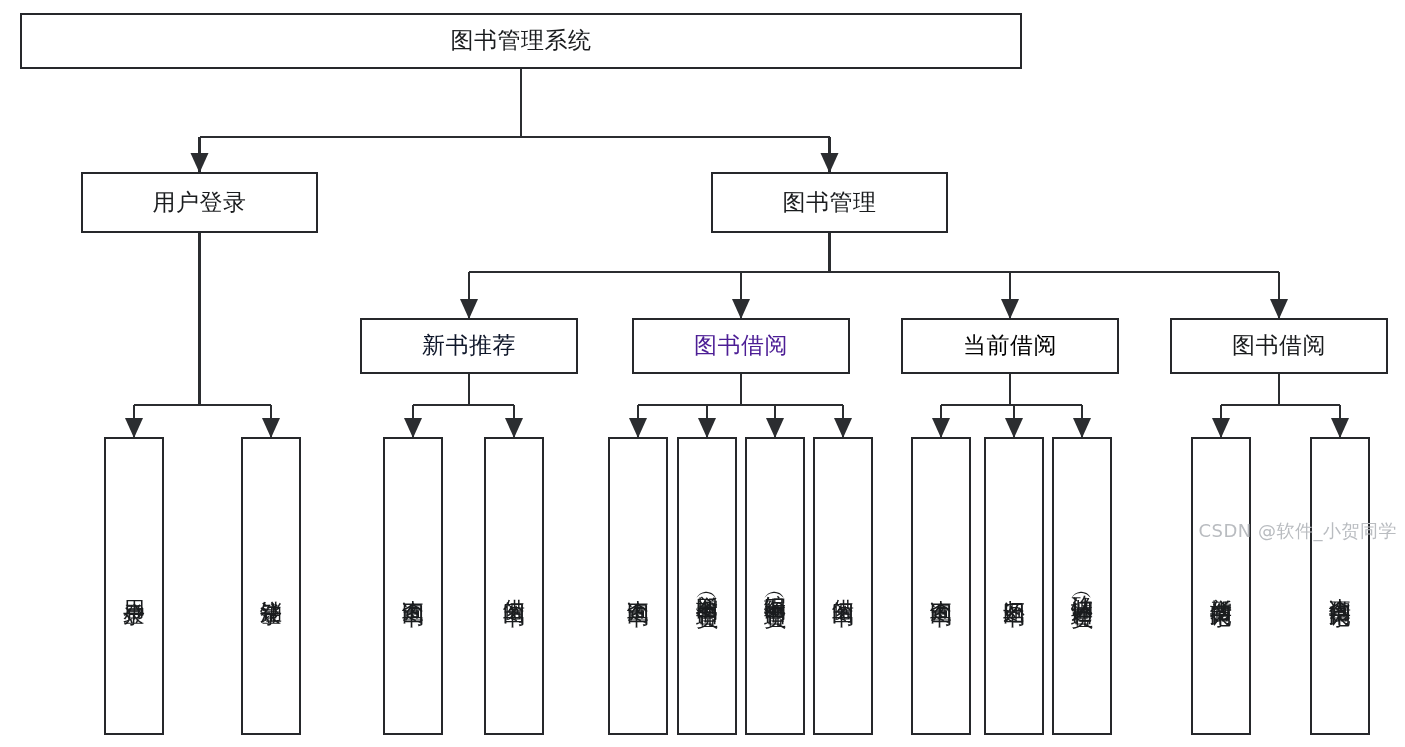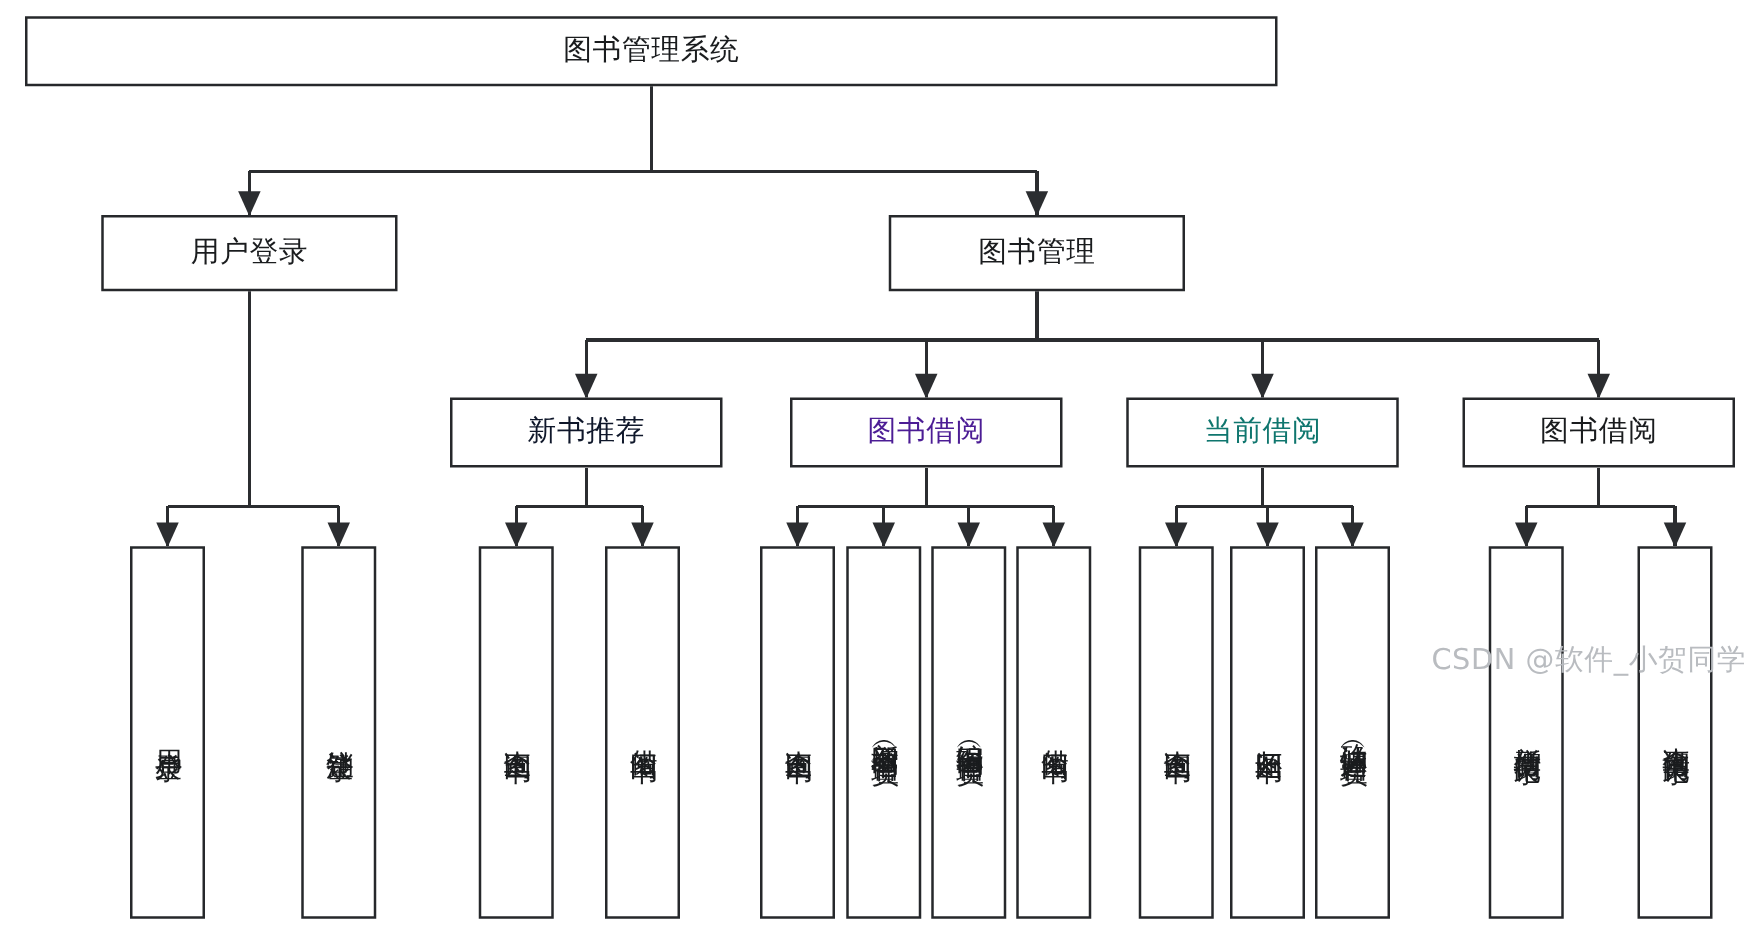--- a/index.html
+++ b/index.html
@@ -52,21 +52,21 @@
     left: 0;
     top: 0;
     width: 1405px;
     height: 747px;
     pointer-events: none;
   }
   #watermark {
     position: absolute;
     right: 8px;
     bottom: 6px;
-    font-size: 23px;
+    font-size: 18px;
     color: #b9bcc0;
     font-family: "DejaVu Sans", "Liberation Sans", sans-serif;
     white-space: nowrap;
     letter-spacing: 0.5px;
   }
 </style>
 </head>
 <body>
 
 <div id="diagram-root">
@@ -134,21 +134,21 @@
       <div class="node horizontal" style="left: 711px; top: 172px; width: 237px; height: 61px; border-color: rgb(38, 40, 43); background: rgb(255, 255, 255);">
         <span class="node-label" style="color: rgb(26, 28, 30);">图书管理</span>
       </div>
       <div class="node horizontal" style="left: 360px; top: 318px; width: 218px; height: 56px; border-color: rgb(38, 40, 43); background: rgb(255, 255, 255);">
         <span class="node-label" style="color: #0f172a;">新书推荐</span>
       </div>
       <div class="node horizontal" style="left: 632px; top: 318px; width: 218px; height: 56px; border-color: rgb(38, 40, 43); background: rgb(255, 255, 255);">
         <span class="node-label" style="color: #4c1d95;">图书借阅</span>
       </div>
       <div class="node horizontal" style="left: 901px; top: 318px; width: 218px; height: 56px; border-color: rgb(38, 40, 43); background: rgb(255, 255, 255);">
-        <span class="node-label" style="color: #0f766e;">当前借阅</span>
+        <span class="node-label" style="color: #000000;">当前借阅</span>
       </div>
       <div class="node horizontal" style="left: 1170px; top: 318px; width: 218px; height: 56px; border-color: rgb(38, 40, 43); background: rgb(255, 255, 255);">
         <span class="node-label" style="color: rgb(26, 28, 30);">图书借阅</span>
       </div>
       <div class="node vertical" style="left: 104px; top: 437px; width: 60px; height: 298px; border-color: rgb(38, 40, 43); background: rgb(255, 255, 255);">
         <span class="node-label" style="color: rgb(26, 28, 30);">用户登录</span>
       </div>
       <div class="node vertical" style="left: 241px; top: 437px; width: 60px; height: 298px; border-color: rgb(38, 40, 43); background: rgb(255, 255, 255);">
         <span class="node-label" style="color: rgb(26, 28, 30);">注销登录</span>
       </div>

